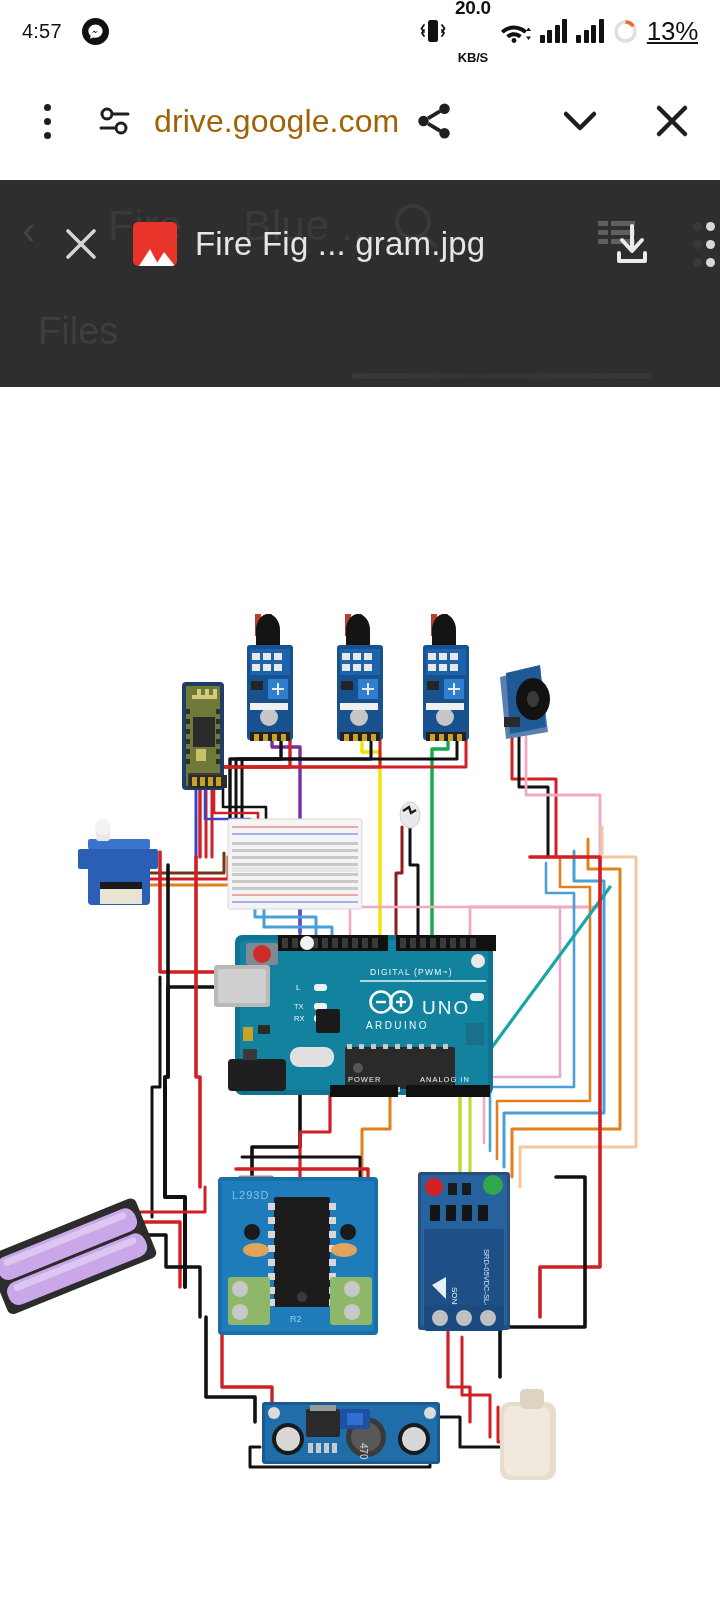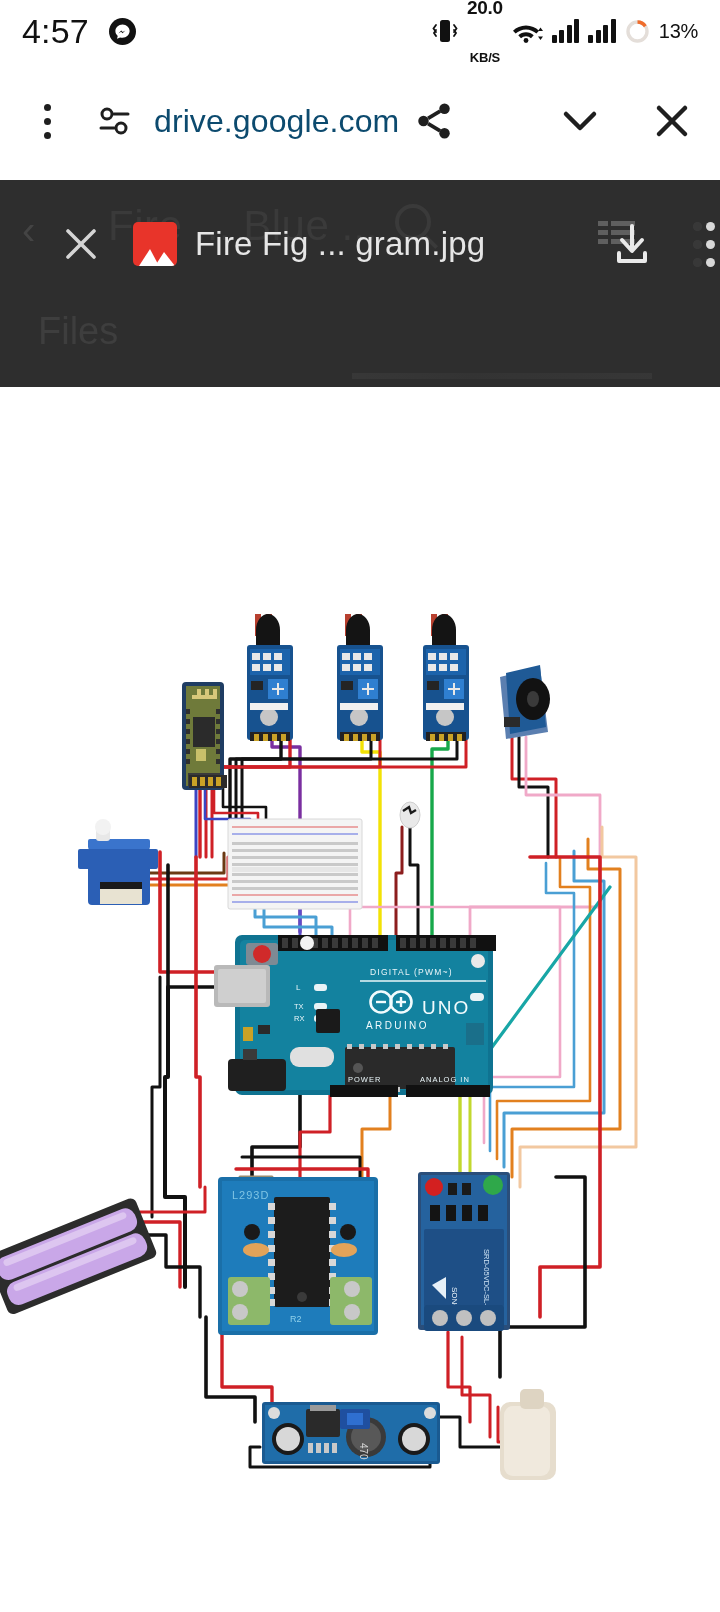--- a/index.html
+++ b/index.html
@@ -10,52 +10,52 @@
     overflow:hidden;
     position:relative;
   }
 
   
   .statusbar{
     position:absolute; top:0; left:0; width:720px; height:62px;
     background:#ffffff; display:flex; align-items:center;
     padding:0 22px; color:#111;
   }
-  .sb-time{ font-size:34px; letter-spacing:.2px; font-weight:400; }
+  .sb-time{ font-size:20px; letter-spacing:.2px; font-weight:400; }
   .sb-left{ display:flex; align-items:center; gap:20px; }
   .sb-right{ margin-left:auto; display:flex; align-items:center; gap:9px; }
   .messenger-icon{
     width:27px;height:27px;border-radius:50%;background:#111;
     display:flex;align-items:center;justify-content:center;
   }
   .messenger-icon svg{ display:block; }
   .vib-icon{ display:flex; align-items:center; }
   .netspeed{ display:flex; flex-direction:column; align-items:center; line-height:1;gap:33px; }
   .netspeed .v{ font-size:19px; font-weight:700; letter-spacing:-.3px; }
   .netspeed .u{ font-size:13px; font-weight:700; letter-spacing:-.2px; margin-top:1px;}
   .wifi-icon{ display:flex; align-items:flex-end; }
   .sig{ display:flex; align-items:flex-end; gap:2.5px; height:24px; }
   .sig i{ display:block; width:5px; background:#111; border-radius:1px; }
   .sig i:nth-child(1){ height:8px; }
   .sig i:nth-child(2){ height:13px; }
   .sig i:nth-child(3){ height:18px; }
   .sig i:nth-child(4){ height:24px; }
   .batt-ring{ position:relative; width:25px; height:25px; }
-  .sb-pct{ font-size:20px; letter-spacing:-.3px; }
+  .sb-pct{ font-size:26px; letter-spacing:-.3px;text-decoration:underline; }
 
   
   .cct{
     position:absolute; top:62px; left:0; width:720px; height:118px;
     background:#ffffff; display:flex; align-items:center; padding:0 24px;
   }
   .cct-dots{ width:46px; display:flex; flex-direction:column; align-items:center; gap:7px; }
   .cct-dots span{ width:7px;height:7px;border-radius:50%;background:#1f1f1f; }
   .cct-tune{ margin-left:22px; width:46px; display:flex; align-items:center; justify-content:center;}
   .cct-url{
-    margin-left:16px; font-size:32px; color:#0c4a6e; letter-spacing:.1px;
+    margin-left:16px; font-size:32px; color:#a16207; letter-spacing:.1px;
     white-space:nowrap; font-weight:400;
   }
   .cct-share{ margin-left:14px; display:flex; align-items:center;}
   .cct-chev{ margin-left:auto; display:flex; align-items:center; padding-right:6px;}
   .cct-close{ margin-left:44px; display:flex; align-items:center; padding-right:4px;}
 
   
   .viewer{
     position:absolute; top:180px; left:0; width:720px; height:1432px;
     background:#2e2e2e; overflow:hidden;

